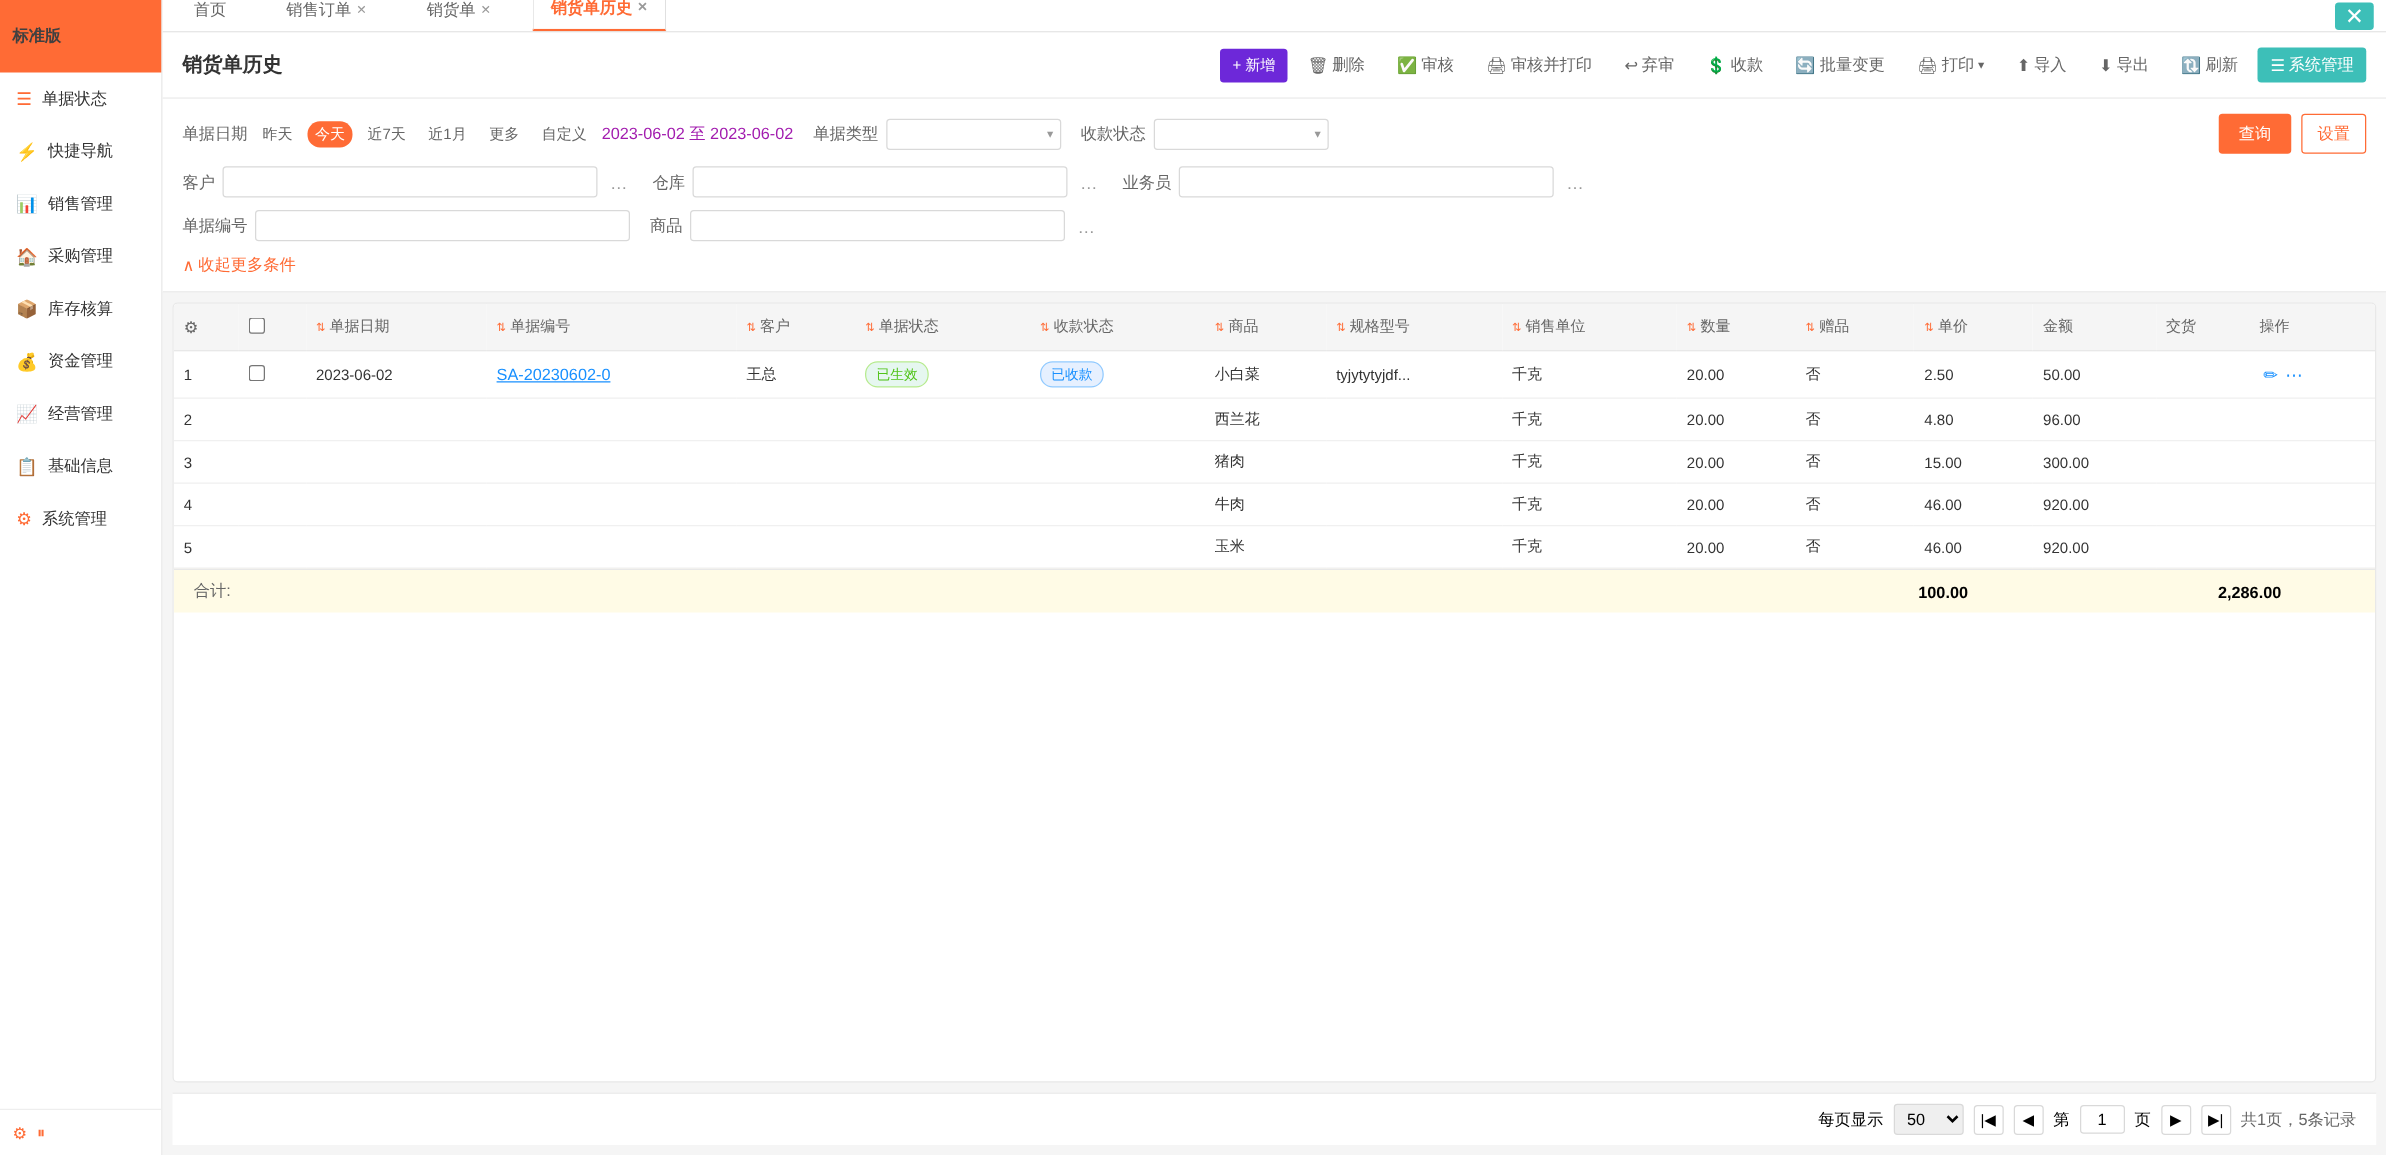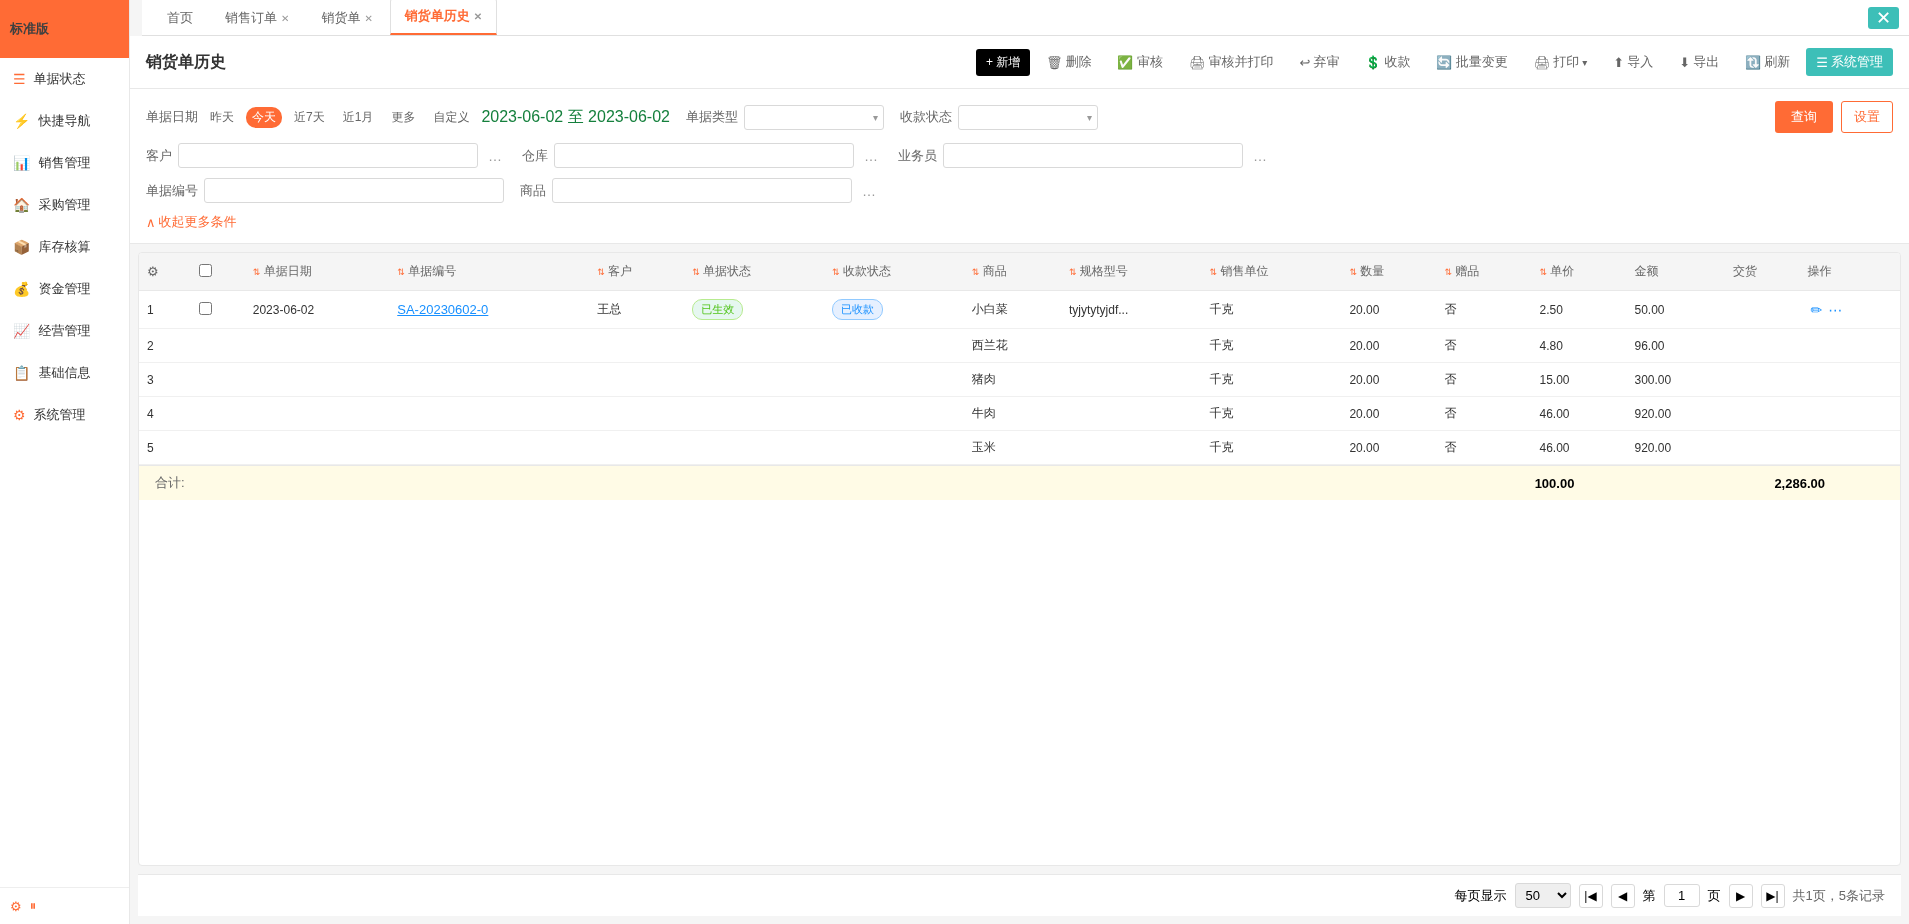--- a/index.html
+++ b/index.html
@@ -10,30 +10,30 @@
     .sidebar-logo { height: 58px; background: #ff6b35; display: flex; align-items: center; padding: 0 10px; color: #404040; font-size: 14px; font-weight: bold; }
     .sidebar-item { display: flex; align-items: center; padding: 12px 10px; cursor: pointer; color: #333; gap: 8px; border-left: 3px solid transparent; }
     .sidebar-item .icon { font-size: 14px; color: #ff6b35; }
     .sidebar-item span { font-size: 13px; }
     .sidebar-bottom { margin-top: auto; padding: 10px; display: flex; gap: 8px; align-items: center; border-top: 1px solid #eee; }
 
     
     .main { flex: 1; display: flex; flex-direction: column; overflow: hidden; }
 
     
-    .tabs { display: flex; background: #fff; border-bottom: 1px solid #e0e0e0; height: 36px; align-items: flex-end; padding: 0 10px; gap: 2px; margin-left: 12px; }
+    .tabs { display: flex; background: #fff; border-bottom: 1px solid #e0e0e0; height: 26px; align-items: flex-end; padding: 0 10px; gap: 18px; }
     .tab { padding: 8px 14px; cursor: pointer; color: #666; border-radius: 4px 4px 0 0; font-size: 13px; display: flex; align-items: center; gap: 4px; border: 1px solid transparent; border-bottom: none; }
     .tab.active { background: #fff; border-color: #e0e0e0; color: #ff6b35; font-weight: bold; border-bottom: 2px solid #ff6b35; }
     .tab .close-icon { font-size: 10px; color: #999; }
     .tab-close-btn { background: #3dbfb8; color: white; border: none; cursor: pointer; font-size: 18px; padding: 0 8px; align-self: center; margin-left: auto; border-radius: 3px; }
     .page-header { background: #fff; padding: 12px 16px; display: flex; align-items: center; justify-content: space-between; border-bottom: 1px solid #e8e8e8; }
     .page-title { font-size: 16px; font-weight: bold; color: #333; }
     .toolbar { display: flex; gap: 6px; align-items: center; flex-wrap: wrap; }
     .btn { display: flex; align-items: center; gap: 3px; padding: 5px 10px; border: none; border-radius: 3px; cursor: pointer; font-size: 12px; background: transparent; color: #666; }
-    .btn-primary { background: #000000; color: white; }
+    .btn-primary { background: #6d28d9; color: white; }
     .btn-teal { background: #3dbfb8; color: white; }
 
     
     .filter-area { background: #fff; padding: 12px 16px; border-bottom: 1px solid #e8e8e8; }
     .filter-row { display: flex; align-items: center; gap: 16px; margin-bottom: 10px; flex-wrap: wrap; }
     .filter-item { display: flex; align-items: center; gap: 6px; }
     .filter-label { color: #666; white-space: nowrap; font-size: 13px; }
     .filter-input { border: 1px solid #d9d9d9; border-radius: 3px; padding: 4px 8px; color: #333; min-width: 140px; background: #fff; }
     .filter-input-wide { min-width: 300px; }
     .date-btn { padding: 2px 6px; border-radius: 3px; cursor: pointer; font-size: 12px; color: #666; background: transparent; border: none; }
@@ -204,21 +204,21 @@
 
     <div class="filter-row">
       <div class="filter-item">
         <span class="filter-label">单据日期</span>
         <span class="date-btn">昨天</span>
         <span class="date-btn active">今天</span>
         <span class="date-btn">近7天</span>
         <span class="date-btn">近1月</span>
         <span class="date-btn">更多</span>
         <span class="date-btn">自定义</span>
-        <span class="date-text" style="font-size:16px; color:#15803d;">2023-06-02 至 2023-06-02</span>
+        <span class="date-text" style="font-size:13px; color:#a21caf;">2023-06-02 至 2023-06-02</span>
       </div>
       <div class="filter-item">
         <span class="filter-label">单据类型</span>
         <div class="select-wrap">
           <select class="select-field">
             <option value=""></option>
           </select>
         </div>
       </div>
       <div class="filter-item">

